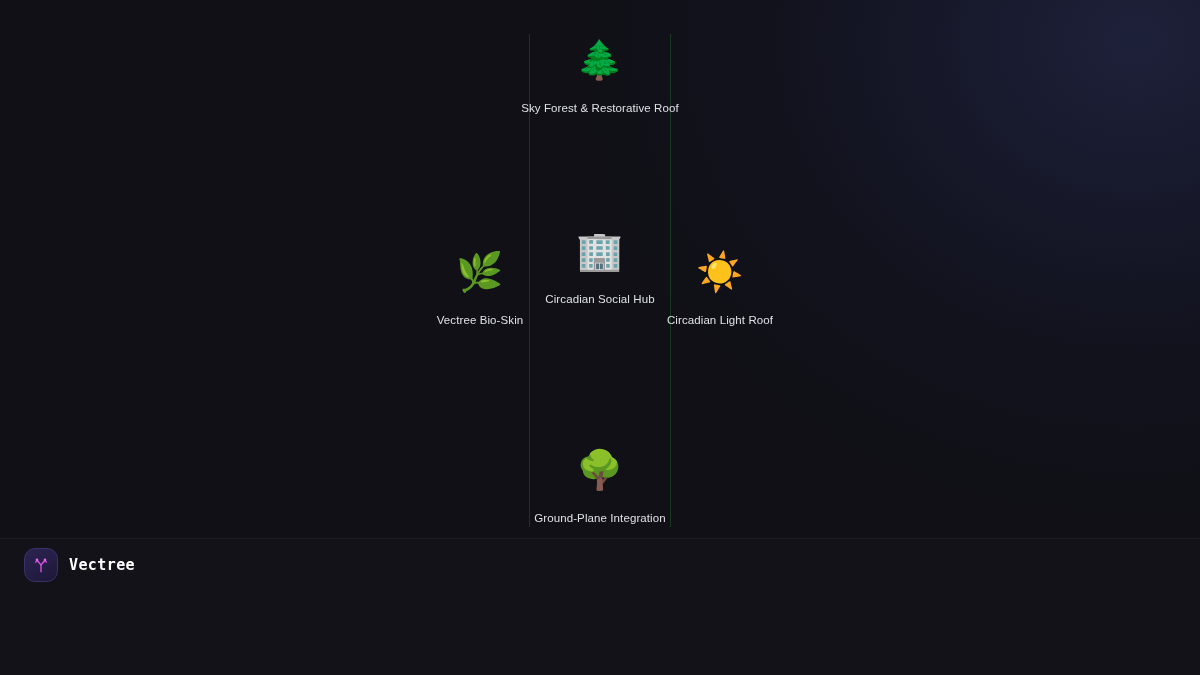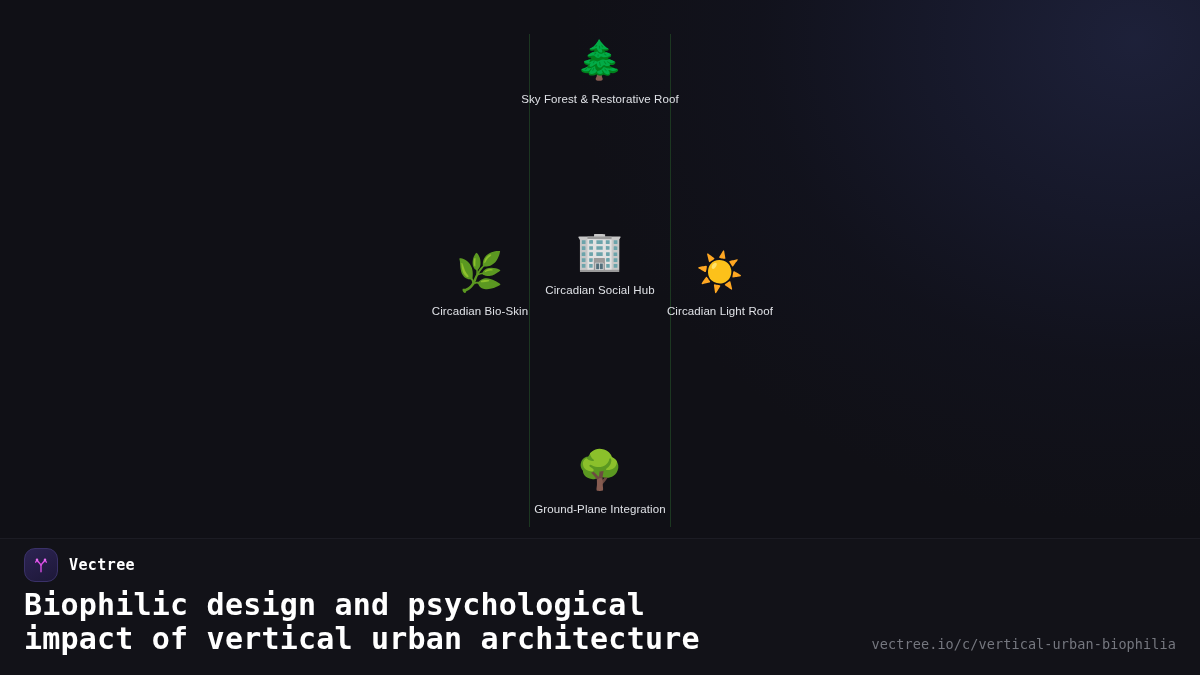--- a/index.html
+++ b/index.html
@@ -62,21 +62,21 @@
   }
   .node-emoji {
     font-family: "DejaVu Sans", sans-serif;
     font-size: 38px;
     line-height: 44px;
     display: block;
     text-align: center;
   }
   .node-label {
     display: block;
-    margin-top: 10px;
+    margin-top: 19px;
     font-family: "Liberation Sans", sans-serif;
     font-size: 11.5px;
     line-height: 14px;
     color: #dfe1e6;
     letter-spacing: .1px;
     white-space: nowrap;
   }
 
   
   #hscroll-track {
@@ -170,21 +170,21 @@
         <div class="guide-line" style="left: 529px; top: 34px; height: 493px; background: rgb(29, 58, 34);"></div>
         <div class="guide-line" style="left: 670px; top: 34px; height: 493px; background: rgb(29, 58, 34);"></div>
       </div>
     <div id="nodes">
         <div class="node" style="left: 600px; top: 38px;">
           <span class="node-emoji">🌲</span>
           <span class="node-label">Sky Forest &amp; Restorative Roof</span>
         </div>
         <div class="node" style="left: 480px; top: 250px;">
           <span class="node-emoji">🌿</span>
-          <span class="node-label">Circadian Bio-Skin</span>
+          <span class="node-label">Vectree Bio-Skin</span>
         </div>
         <div class="node" style="left: 600px; top: 229px;">
           <span class="node-emoji">🏢</span>
           <span class="node-label">Circadian Social Hub</span>
         </div>
         <div class="node" style="left: 720px; top: 250px;">
           <span class="node-emoji">☀️</span>
           <span class="node-label">Circadian Light Roof</span>
         </div>
         <div class="node" style="left: 600px; top: 448px;">
@@ -214,21 +214,16 @@
           </g>
           <g fill="#e86bf0">
             <circle cx="7.2" cy="5.6" r="1.5"></circle>
             <circle cx="16.8" cy="5.6" r="1.5"></circle>
           </g>
         </svg>
       </div>
       <span id="brand-name">Vectree</span>
     </div>
 
-    <div id="title-row">
-      <h1 id="page-title">Biophilic design and psychological
-impact of vertical urban architecture</h1>
-      <span id="page-url">vectree.io/c/vertical-urban-biophilia</span>
-    </div>
 
   </div>
 
 </div>
 
 </body></html>

